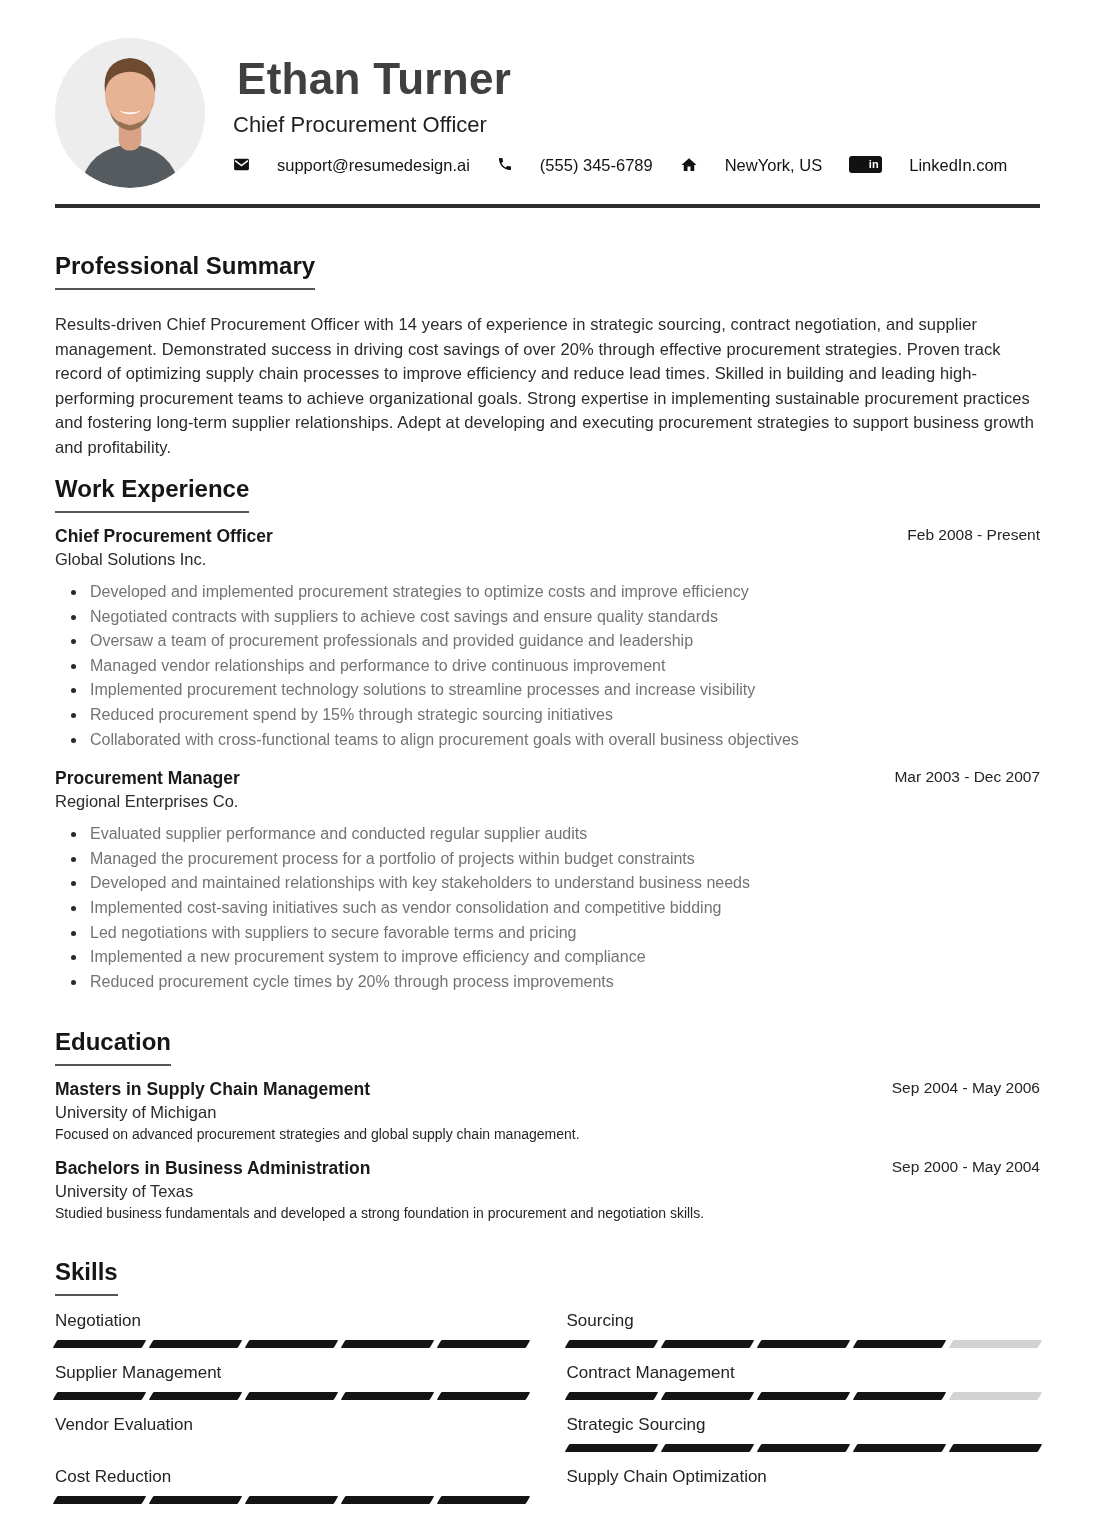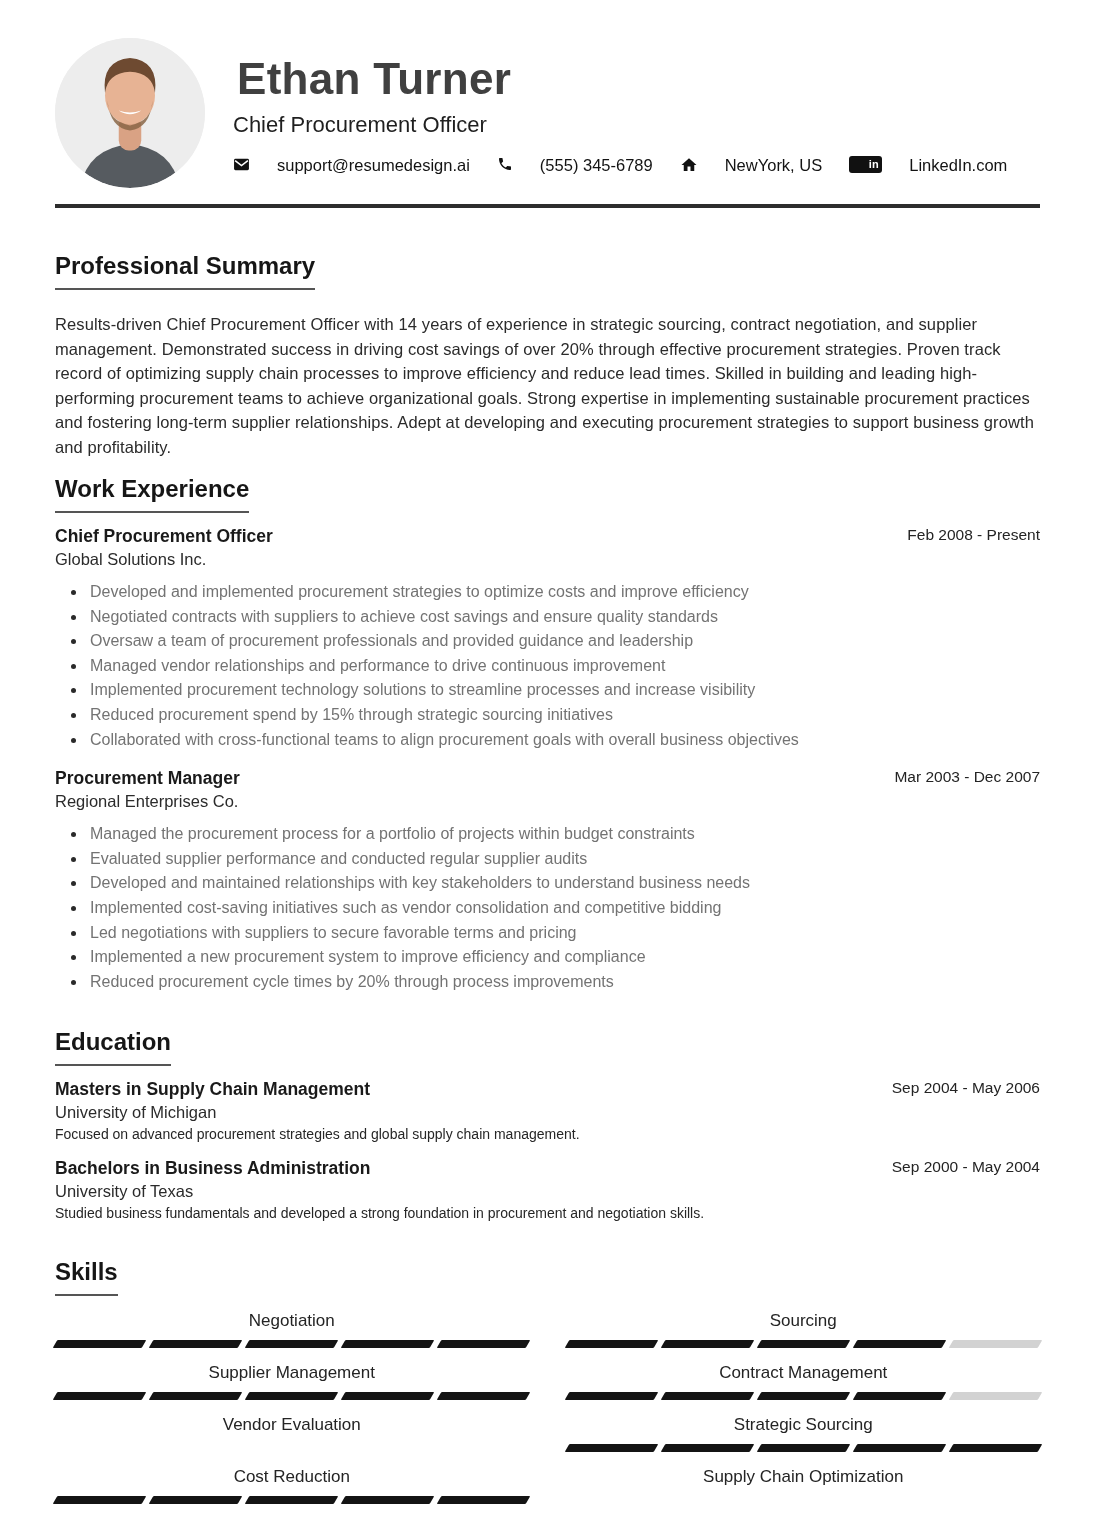--- a/index.html
+++ b/index.html
@@ -64,21 +64,21 @@
     content: ""; position: absolute; left: -19px; top: 10px;
     width: 5px; height: 5px; border-radius: 50%; background: #2a2a2a;
   }
 
   .education-section { margin-top: 34px; }
   .degree-desc { margin: 4px 0 0 0; font-size: 14px; color: #262626; }
 
   .skills-section { margin-top: 37px; }
   .skills-grid {
     margin-top: 15px; display: grid;
-    grid-template-columns: 1fr 1fr; column-gap: 38px; text-align: center;
+    grid-template-columns: 1fr 1fr; column-gap: 38px;
   }
   .skill { margin-bottom: 15px; }
   .skill-name { font-size: 17px; color: #242424; line-height: 20px; }
   .skill-bar { margin-top: 9px; height: 8px; display: flex; gap: 7px; }
   .seg {
     flex: 1; transform: skewX(-30deg); border-radius: 1px;
     background: var(--bar-empty, #d2d2d2);
   }
   .seg.fill { background: var(--bar-filled, #141414); }
 </style>
@@ -175,23 +175,23 @@
         </article>
 
         <article class="entry">
           <div class="entry-head">
             <h3 class="entry-title">Procurement Manager</h3>
             <span class="entry-dates">Mar 2003 - Dec 2007</span>
           </div>
           <div class="entry-sub">Regional Enterprises Co.</div>
           <ul class="bullets">
 
+              <li>Evaluated supplier performance and conducted regular supplier audits</li>
+
               <li>Managed the procurement process for a portfolio of projects within budget constraints</li>
-
-              <li>Evaluated supplier performance and conducted regular supplier audits</li>
 
               <li>Developed and maintained relationships with key stakeholders to understand business needs</li>
 
               <li>Implemented cost-saving initiatives such as vendor consolidation and competitive bidding</li>
 
               <li>Led negotiations with suppliers to secure favorable terms and pricing</li>
 
               <li>Implemented a new procurement system to improve efficiency and compliance</li>
 
               <li>Reduced procurement cycle times by 20% through process improvements</li>

